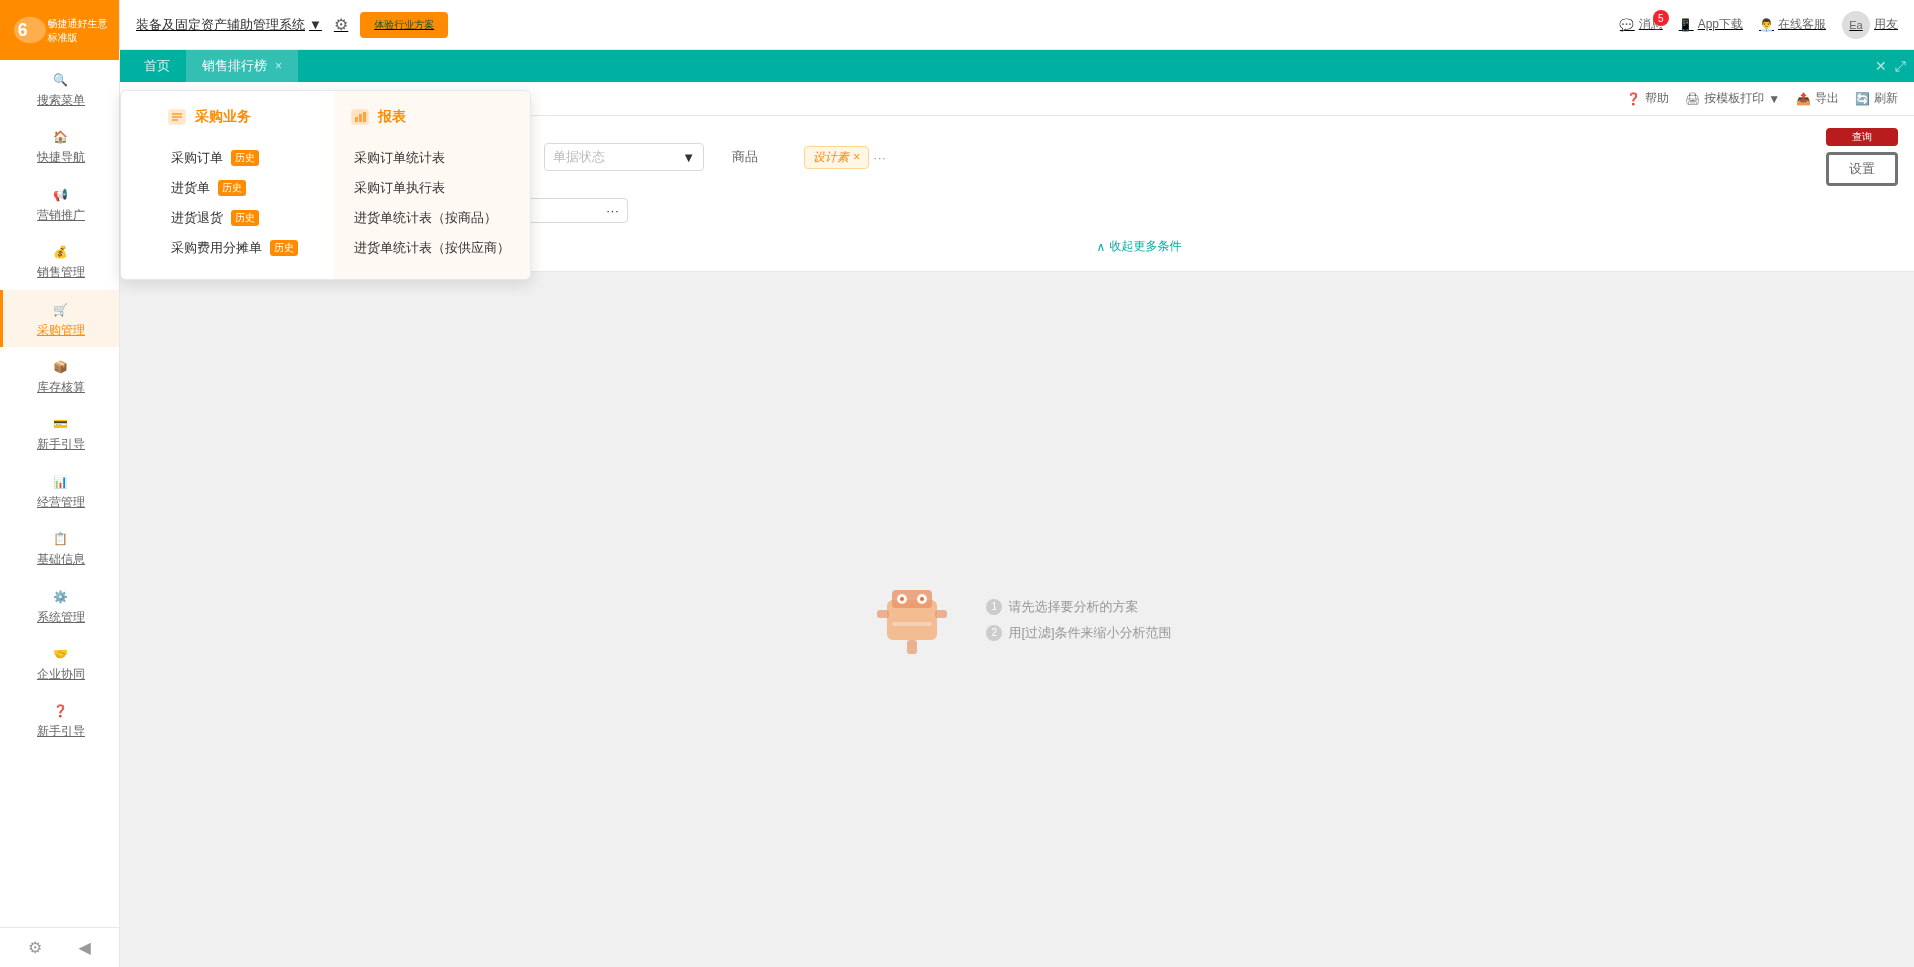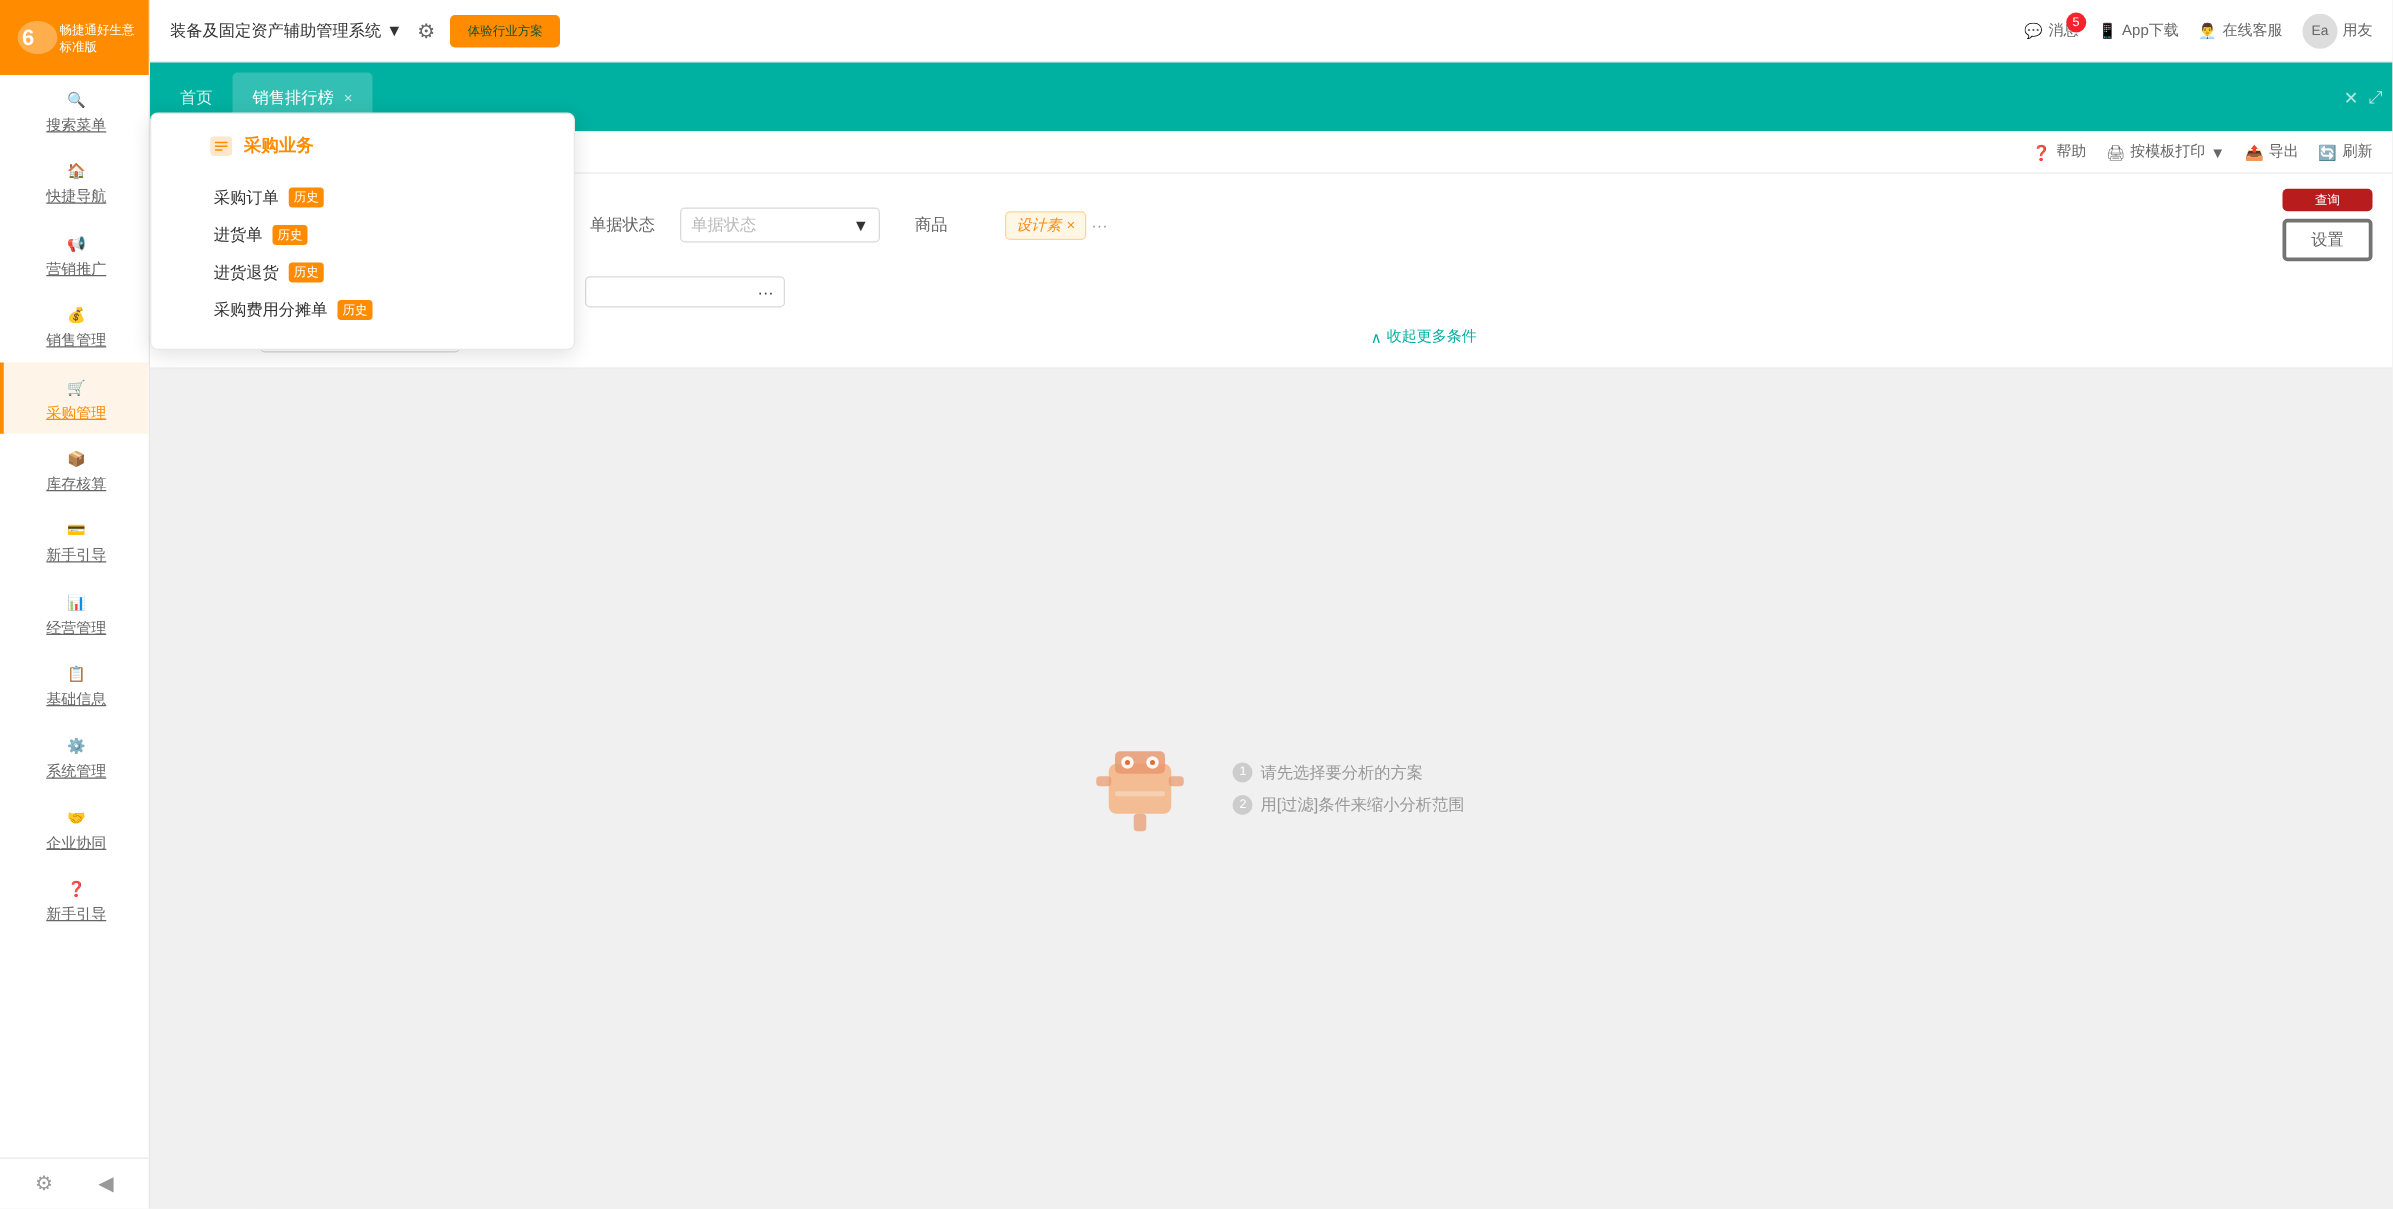--- a/index.html
+++ b/index.html
@@ -82,20 +82,21 @@
 
     
     .topbar {
       background: #fff;
       height: 50px;
       display: flex;
       align-items: center;
       padding: 0 16px;
       border-bottom: 1px solid #e8e8e8;
       gap: 12px;
+      text-decoration: underline;
     }
     .topbar-dropdown {
       display: flex;
       align-items: center;
       gap: 4px;
       cursor: pointer;
       color: #333;
     }
     .topbar-gear {
       color: #666;
@@ -150,21 +151,21 @@
       justify-content: center;
       color: #666;
       font-size: 11px;
     }
 
     
     .tabbar {
       background: #00b0a0;
       display: flex;
       align-items: center;
-      height: 55px;
+      height: 32px;
       padding: 0 8px;
     }
     .tab {
       padding: 0 16px;
       height: 40px;
       display: flex;
       align-items: center;
       gap: 8px;
       cursor: pointer;
       color: rgba(255,255,255,0.85);
@@ -639,13 +640,36 @@
     <div class="dropdown-item">
       <span>进货退货</span>
       <span class="history-badge">历史</span>
     </div>
     <div class="dropdown-item">
       <span>采购费用分摊单</span>
       <span class="history-badge">历史</span>
     </div>
   </div>
 
+  <div class="dropdown-section dropdown-section-2">
+    <div class="dropdown-section-title">
+      <svg width="20" height="20" viewBox="0 0 20 20">
+        <rect x="2" y="3" width="16" height="14" rx="2" fill="#ff8c00" opacity="0.2" stroke="#ff8c00" stroke-width="1.5"></rect>
+        <rect x="5" y="10" width="3" height="5" fill="#ff8c00" opacity="0.7"></rect>
+        <rect x="9" y="7" width="3" height="8" fill="#ff8c00" opacity="0.7"></rect>
+        <rect x="13" y="5" width="3" height="10" fill="#ff8c00" opacity="0.7"></rect>
+      </svg>
+      <span>报表</span>
+    </div>
+    <div class="dropdown-item">
+      <span>采购订单统计表</span>
+    </div>
+    <div class="dropdown-item">
+      <span>采购订单执行表</span>
+    </div>
+    <div class="dropdown-item">
+      <span>进货单统计表（按商品）</span>
+    </div>
+    <div class="dropdown-item">
+      <span>进货单统计表（按供应商）</span>
+    </div>
+  </div>
 </div>
 
 </body></html>

